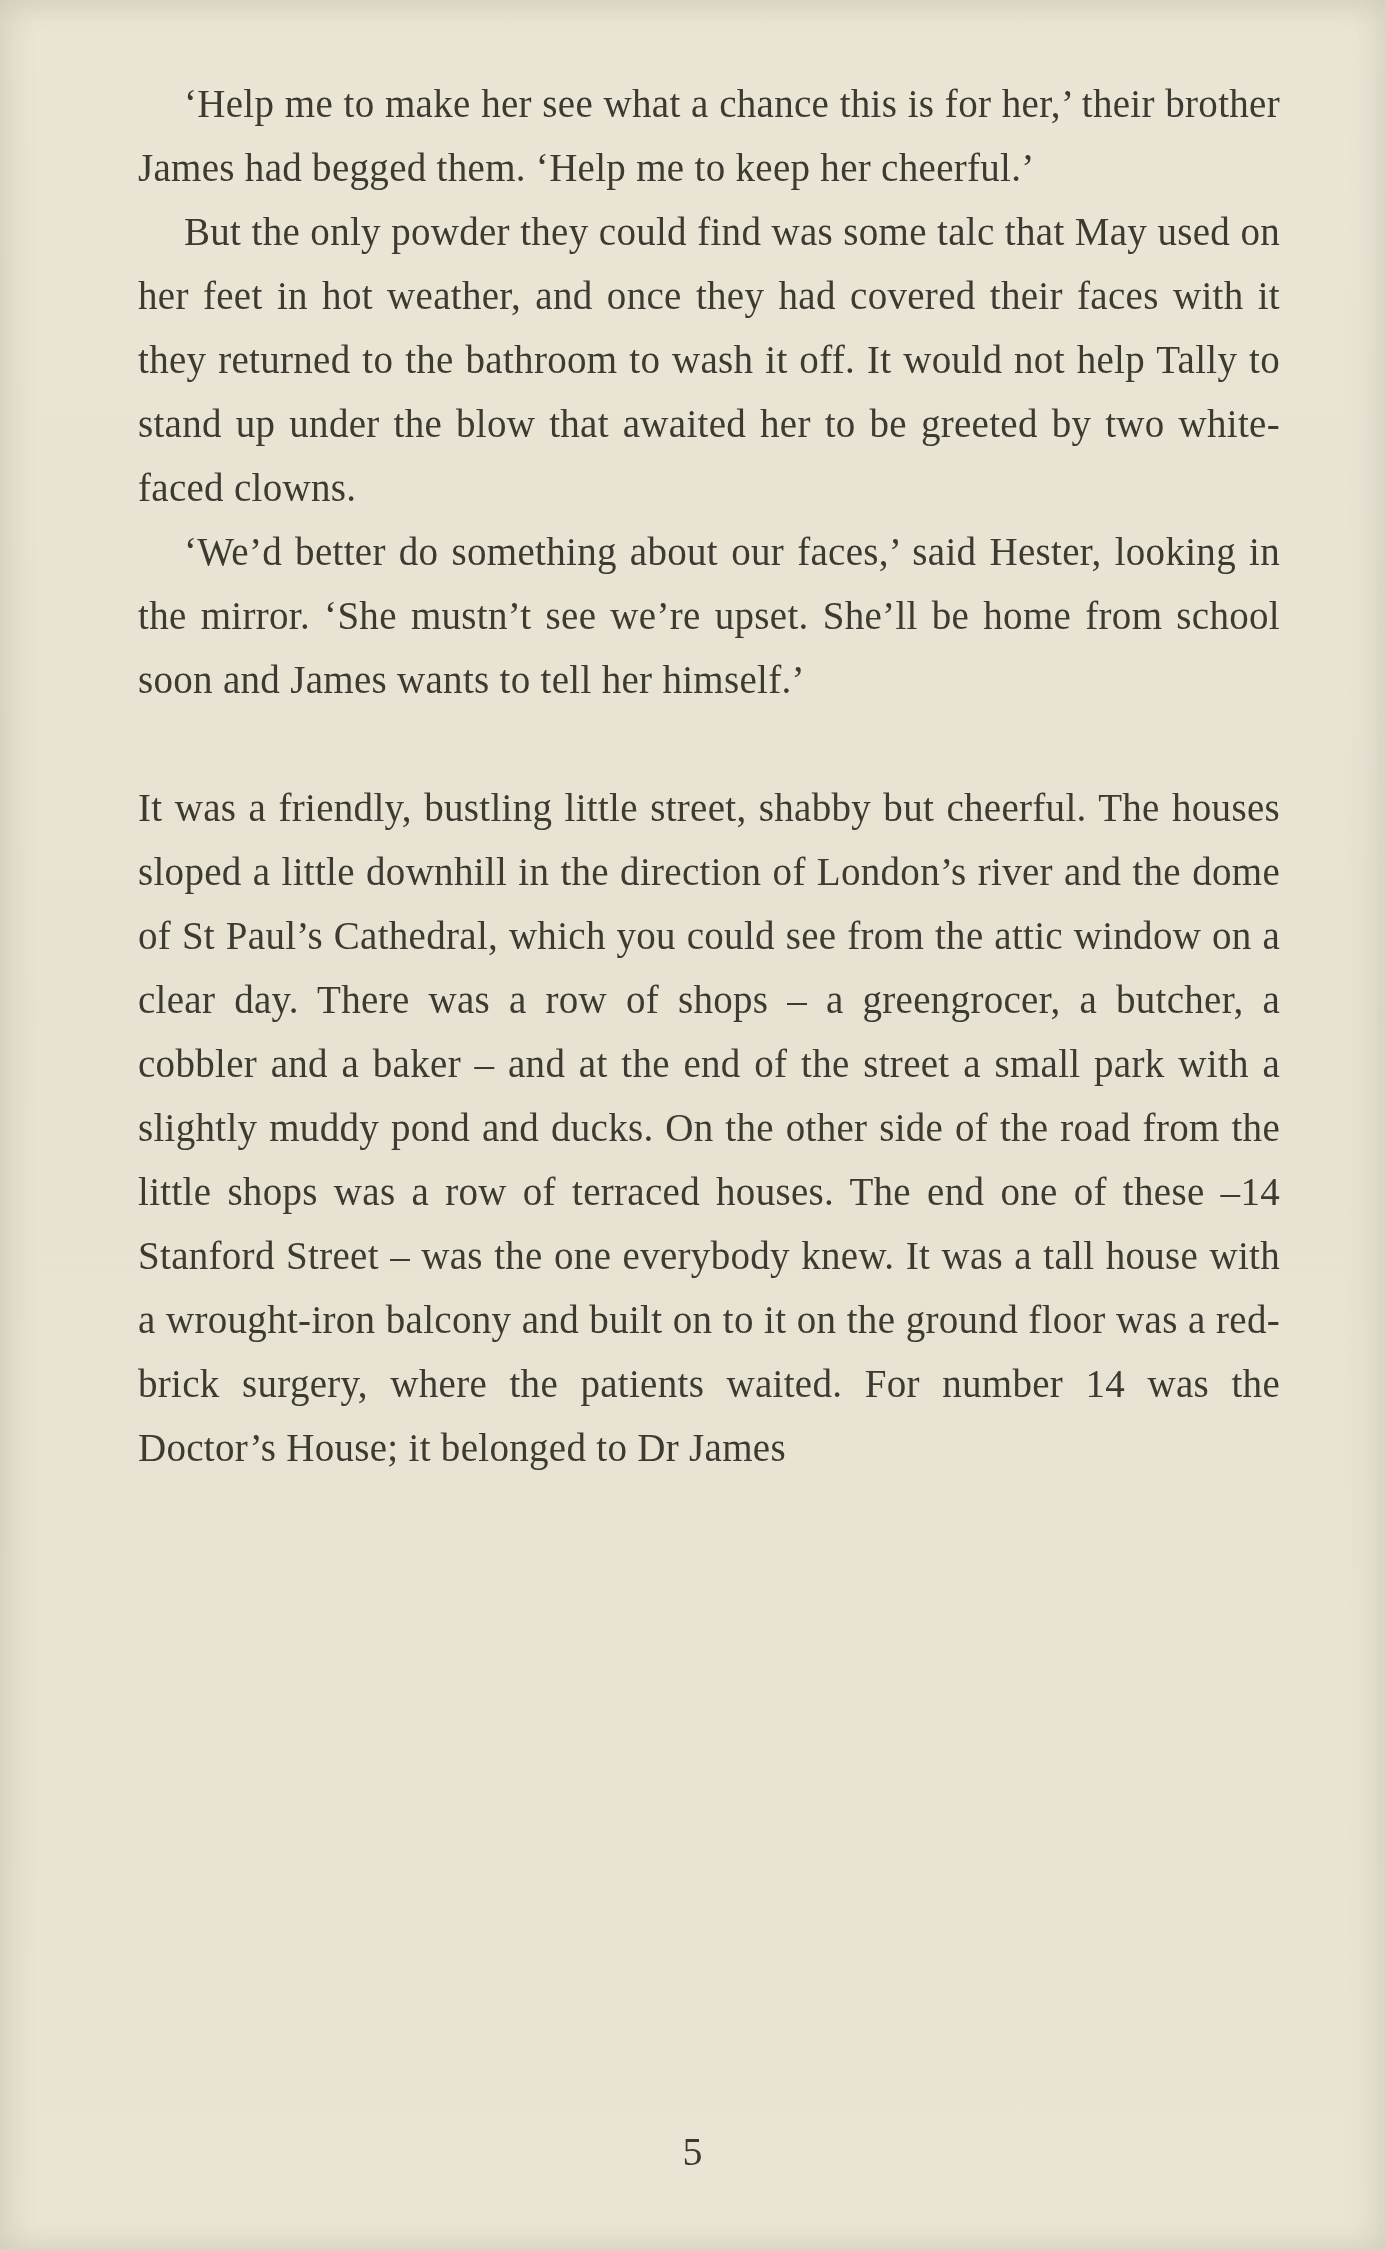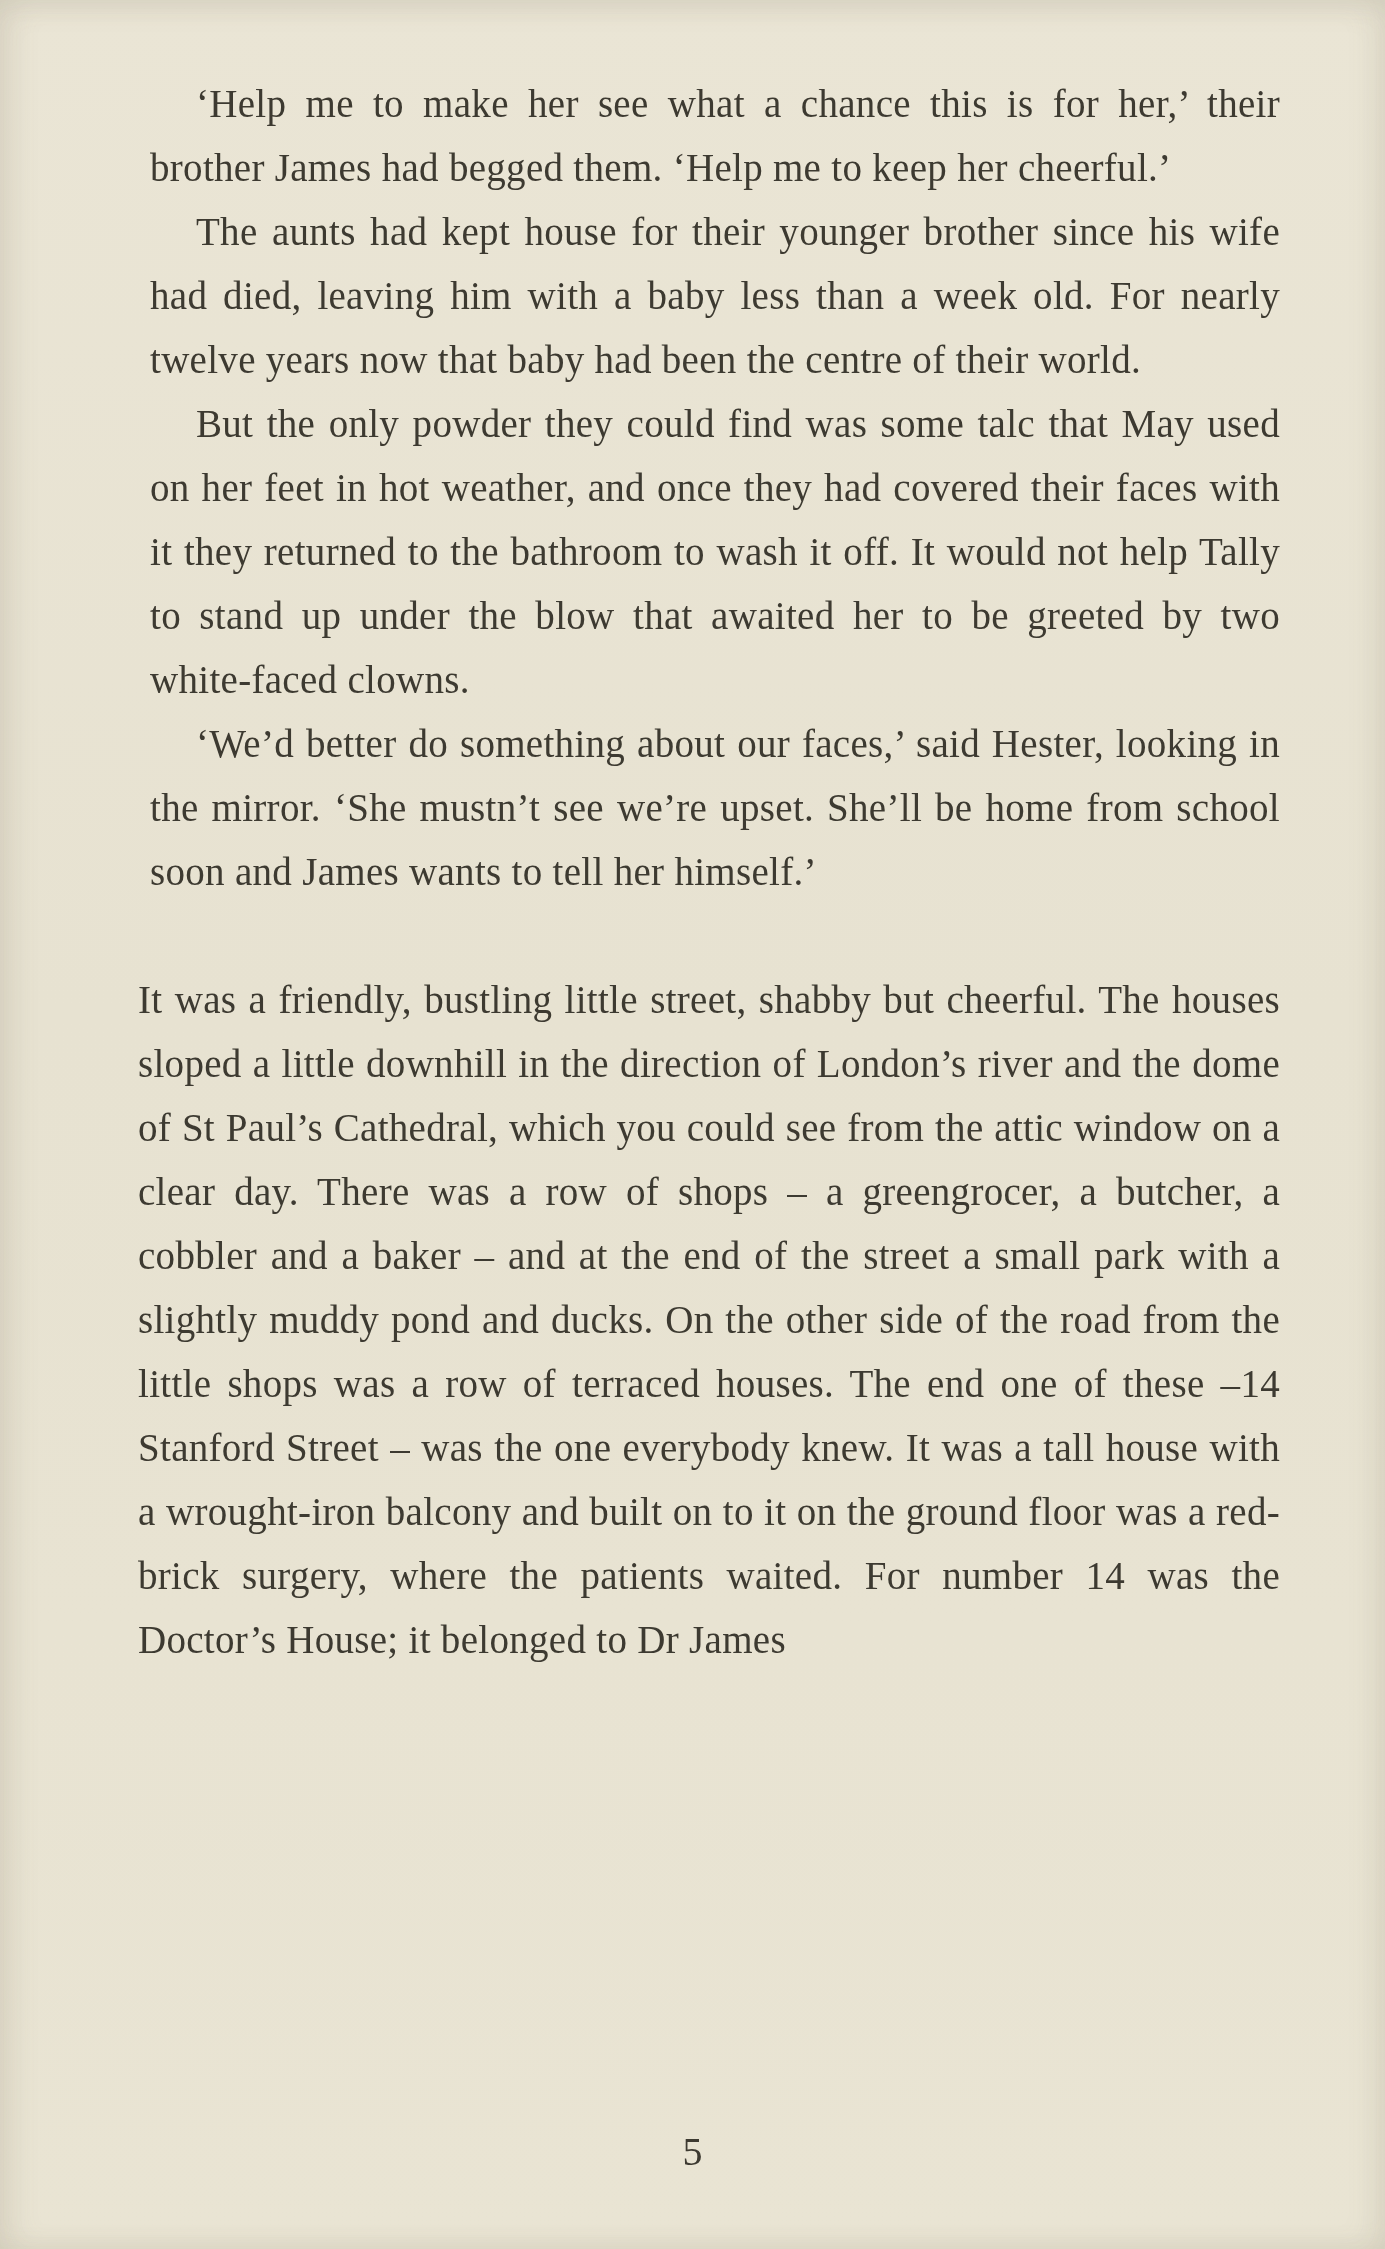--- a/index.html
+++ b/index.html
@@ -33,21 +33,20 @@
     font-size: 39px;
     line-height: 64px;
     text-align: justify;
     letter-spacing: 0.3px;
   }
   .text-block p {
     margin: 0;
   }
   .text-block p.indent {
     text-indent: 46px;
-    margin-left: 12px;
   }
   .text-block p.section-break {
     margin-top: 64px;
     text-indent: 0;
   }
   .page-number {
     position: absolute;
     left: 0;
     width: 100%;
     top: 2128px;
@@ -56,19 +55,18 @@
     color: #3d3a31;
   }
 </style>
 </head>
 <body>
 
 <div class="paper-overlay"></div>
 
 <div class="text-block" id="text-block">
     <p class="indent">‘Help me to make her see what a chance this is for her,’ their brother James had begged them. ‘Help me to keep her cheerful.’</p>
-    <p class="indent">The aunts had kept house for their younger brother since his wife had died, leaving him with a baby less than a week old. For nearly twelve years now that baby had been the centre of their world.</p>
     <p class="indent">But the only powder they could find was some talc that May used on her feet in hot weather, and once they had covered their faces with it they returned to the bathroom to wash it off. It would not help Tally to stand up under the blow that awaited her to be greeted by two white-faced clowns.</p>
     <p class="indent">‘We’d better do something about our faces,’ said Hester, looking in the mirror. ‘She mustn’t see we’re upset. She’ll be home from school soon and James wants to tell her himself.’</p>
     <p class="section-break">It was a friendly, bustling little street, shabby but cheerful. The houses sloped a little downhill in the direction of London’s river and the dome of St Paul’s Cathedral, which you could see from the attic window on a clear day. There was a row of shops – a greengrocer, a butcher, a cobbler and a baker – and at the end of the street a small park with a slightly muddy pond and ducks. On the other side of the road from the little shops was a row of terraced houses. The end one of these –14 Stanford Street – was the one everybody knew. It was a tall house with a wrought-iron balcony and built on to it on the ground floor was a red-brick surgery, where the patients waited. For number 14 was the Doctor’s House; it belonged to Dr James</p>
   </div>
 
 <div class="page-number">5</div>
 
 </body></html>

